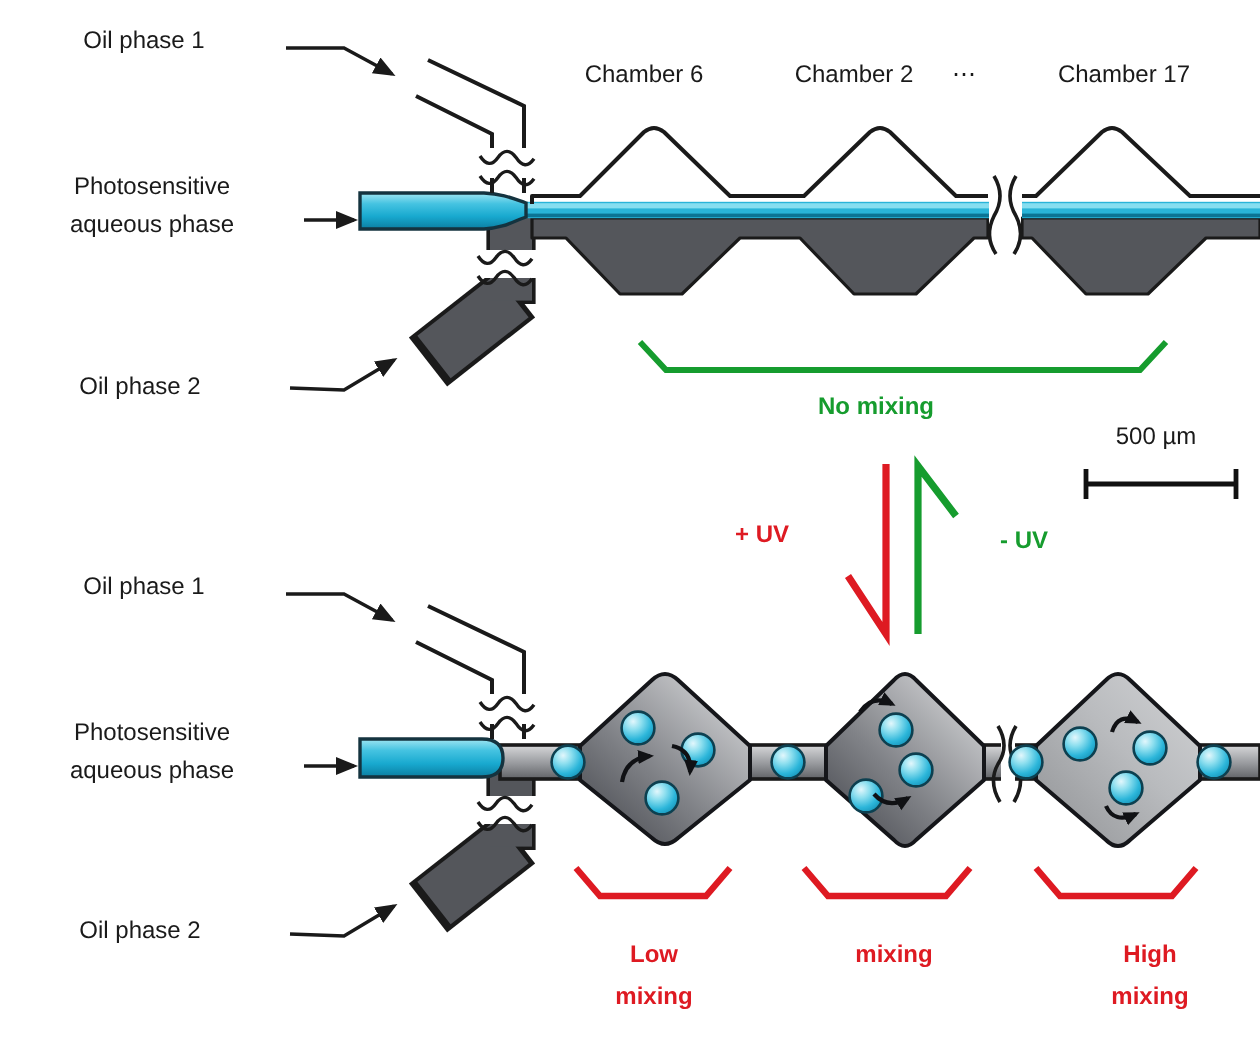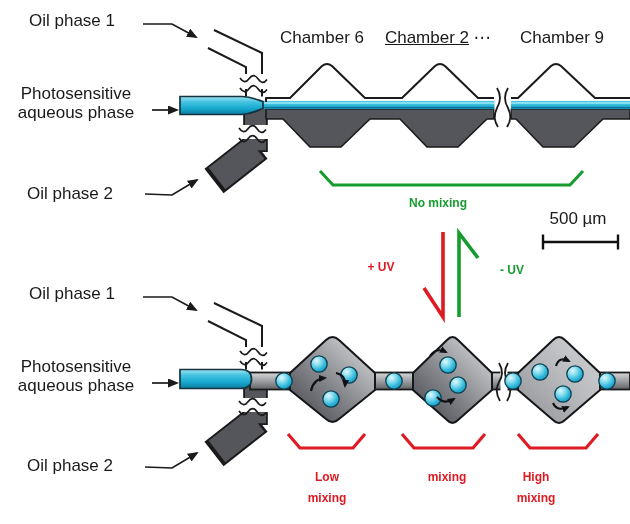--- a/index.html
+++ b/index.html
@@ -2,21 +2,21 @@
 <html style="--red: #de1a22; --green: #169c2e; --cyan: #29b4d8; --dark_gray: #54565b; --ink: #1a1a1a;"><head>
 <meta charset="utf-8">
 <style>
   html,body{margin:0;padding:0;background:#fff;}
   .stage{
     position:relative;width:630px;height:524px;background:#ffffff;
     font-family:"Liberation Sans","DejaVu Sans",sans-serif;overflow:hidden;
   }
   .stage svg{position:absolute;left:0;top:0;z-index:1;}
   .lbl{
-    position:absolute;z-index:2;color:#1a1a1a;font-size:17px;line-height:19px;
+    position:absolute;z-index:2;color:#1a1a1a;font-size:12px;line-height:19px;
     text-align:center;white-space:nowrap;
   }
   .bold{font-weight:bold;}
   .green{color:var(--green);}
   .red{color:var(--red);}
   .big{font-size:12px;line-height:21px;}
 </style>
 </head>
 <body>
 
@@ -207,23 +207,23 @@
 </svg>
 
   <div class="lbl" style="left:22px;top:11px;width:100px;">Oil phase 1</div>
   <div class="lbl" style="left:8px;top:84px;width:136px;">
     <div>Photosensitive</div>
     <div>aqueous phase</div>
   </div>
   <div class="lbl" style="left:20px;top:184px;width:100px;">Oil phase 2</div>
 
   <div class="lbl" style="left:272px;top:28px;width:100px;">Chamber 6</div>
-  <div class="lbl" style="left:377px;top:28px;width:100px;text-decoration:underline;">Chamber 2</div>
+  <div class="lbl" style="left:377px;top:28px;width:100px;">Chamber 2</div>
   <div class="lbl" style="left:463px;top:28px;width:38px;">⋯</div>
-  <div class="lbl" style="left:506px;top:28px;width:112px;">Chamber 9</div>
+  <div class="lbl" style="left:506px;top:28px;width:112px;">Chamber 17</div>
 
   <div class="lbl bold big green" style="left:362px;top:193px;width:152px;">No mixing</div>
   <div class="lbl" style="left:528px;top:209px;width:100px;">500 µm</div>
 
   <div class="lbl bold big green" style="left:466px;top:260px;width:92px;">- UV</div>
   <div class="lbl bold big red" style="left:335px;top:257px;width:92px;">+ UV</div>
 
   <div class="lbl" style="left:22px;top:284px;width:100px;">Oil phase 1</div>
   <div class="lbl" style="left:8px;top:357px;width:136px;">
     <div>Photosensitive</div>
@@ -231,18 +231,18 @@
   </div>
   <div class="lbl" style="left:20px;top:456px;width:100px;">Oil phase 2</div>
 
   <div class="lbl bold big red" style="left:283px;top:467px;width:88px;">
     <div>Low</div>
     <div>mixing</div>
   </div>
   <div class="lbl bold big red" style="left:399px;top:467px;width:96px;">
     <div>mixing</div>
   </div>
-  <div class="lbl bold big red" style="left:488px;top:467px;width:96px;">
+  <div class="lbl bold big red" style="left:527px;top:467px;width:96px;">
     <div>High</div>
     <div>mixing</div>
   </div>
 
 </div>
 
 </body></html>

